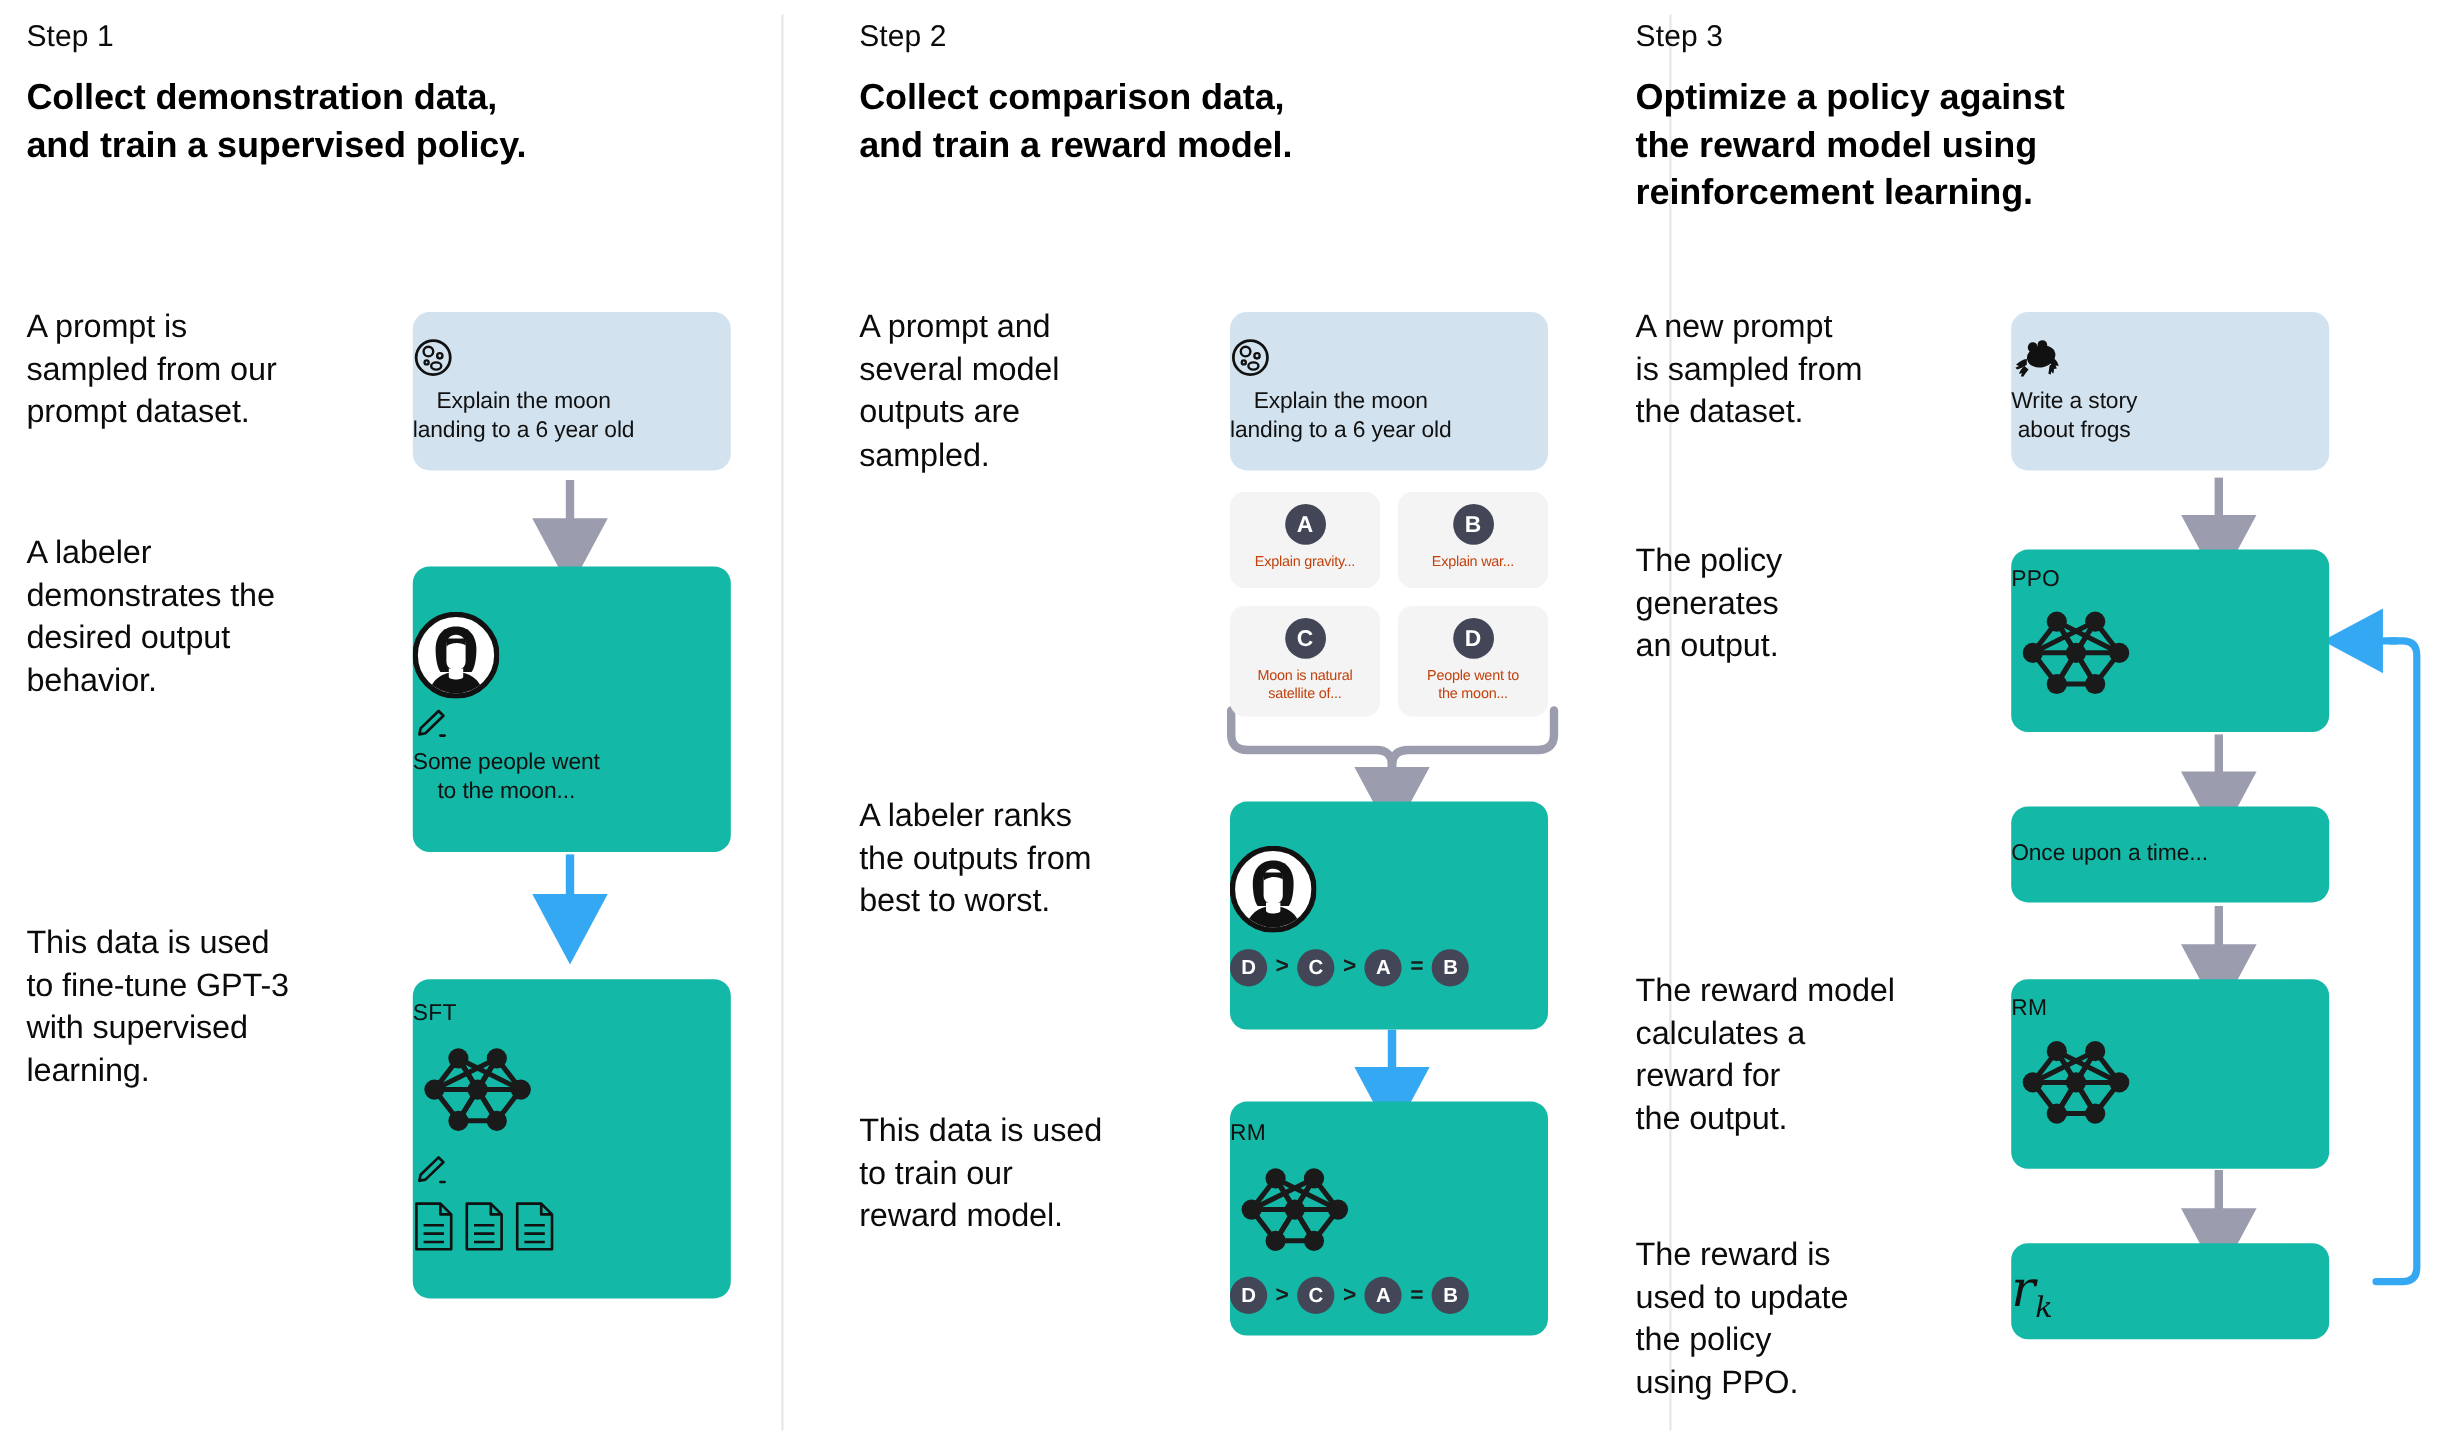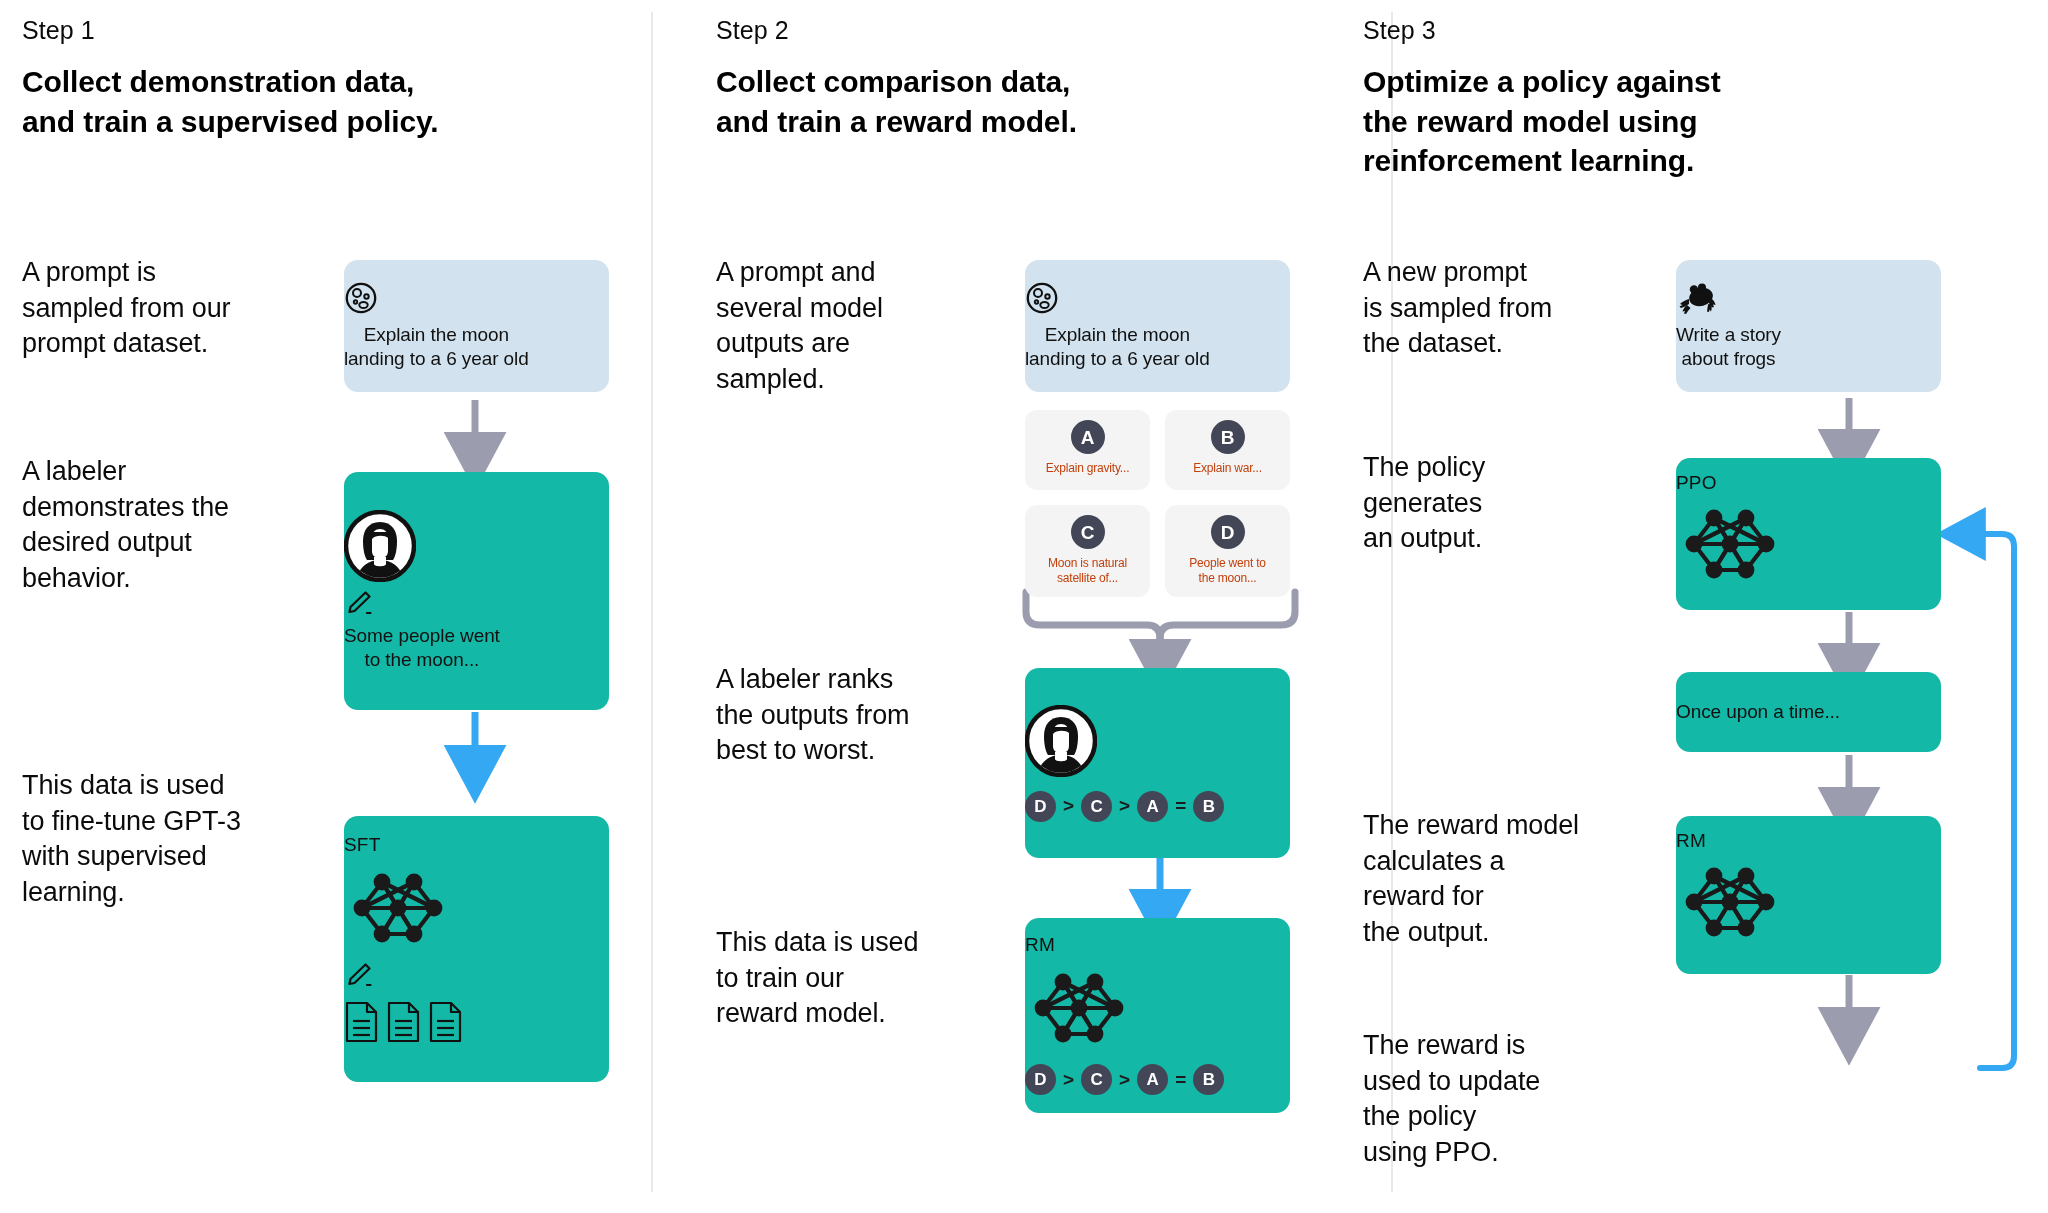--- a/index.html
+++ b/index.html
@@ -160,21 +160,21 @@
 
   <div class="col" id="col1">
 
     <div class="step-label" style="left:22px; top:16px;">Step 1</div>
     <div class="step-title" style="left:22px; top:62px; width:560px;">Collect demonstration data,
 and train a supervised policy.</div>
 
     <div class="body-text" style="left:22px; top:255px; width:290px;">A prompt is
 sampled from our
 prompt dataset.</div>
-    <div class="body-text" style="left:22px; top:454px; width:300px;">A labeler
+    <div class="body-text" style="left:22px; top:443px; width:300px;">A labeler
 demonstrates the
 desired output
 behavior.</div>
     <div class="body-text" style="left:22px; top:768px; width:320px;">This data is used
 to fine-tune GPT-3
 with supervised
 learning.</div>
 
     <div class="box blue" style="left:344px; top:260px; width:265px; height:132px;">
       <span style="line-height:0;margin-bottom:8px;">
@@ -504,15 +504,20 @@
             <circle cx="18" cy="44" r="8.4"></circle>
               <circle cx="54" cy="44" r="8.4"></circle>
               <circle cx="90" cy="44" r="8.4"></circle>
             <circle cx="38" cy="70" r="8.4"></circle>
               <circle cx="70" cy="70" r="8.4"></circle>
           </g>
         </svg>
       </span>
     </div>
 
+    <div class="box grey" style="left:326px; top:1036px; width:265px; height:80px;">
+      <div class="reward-sym">
+        <span>r</span><sub>k</sub>
+      </div>
+    </div>
   </div>
 
 </div>
 
 </body></html>

